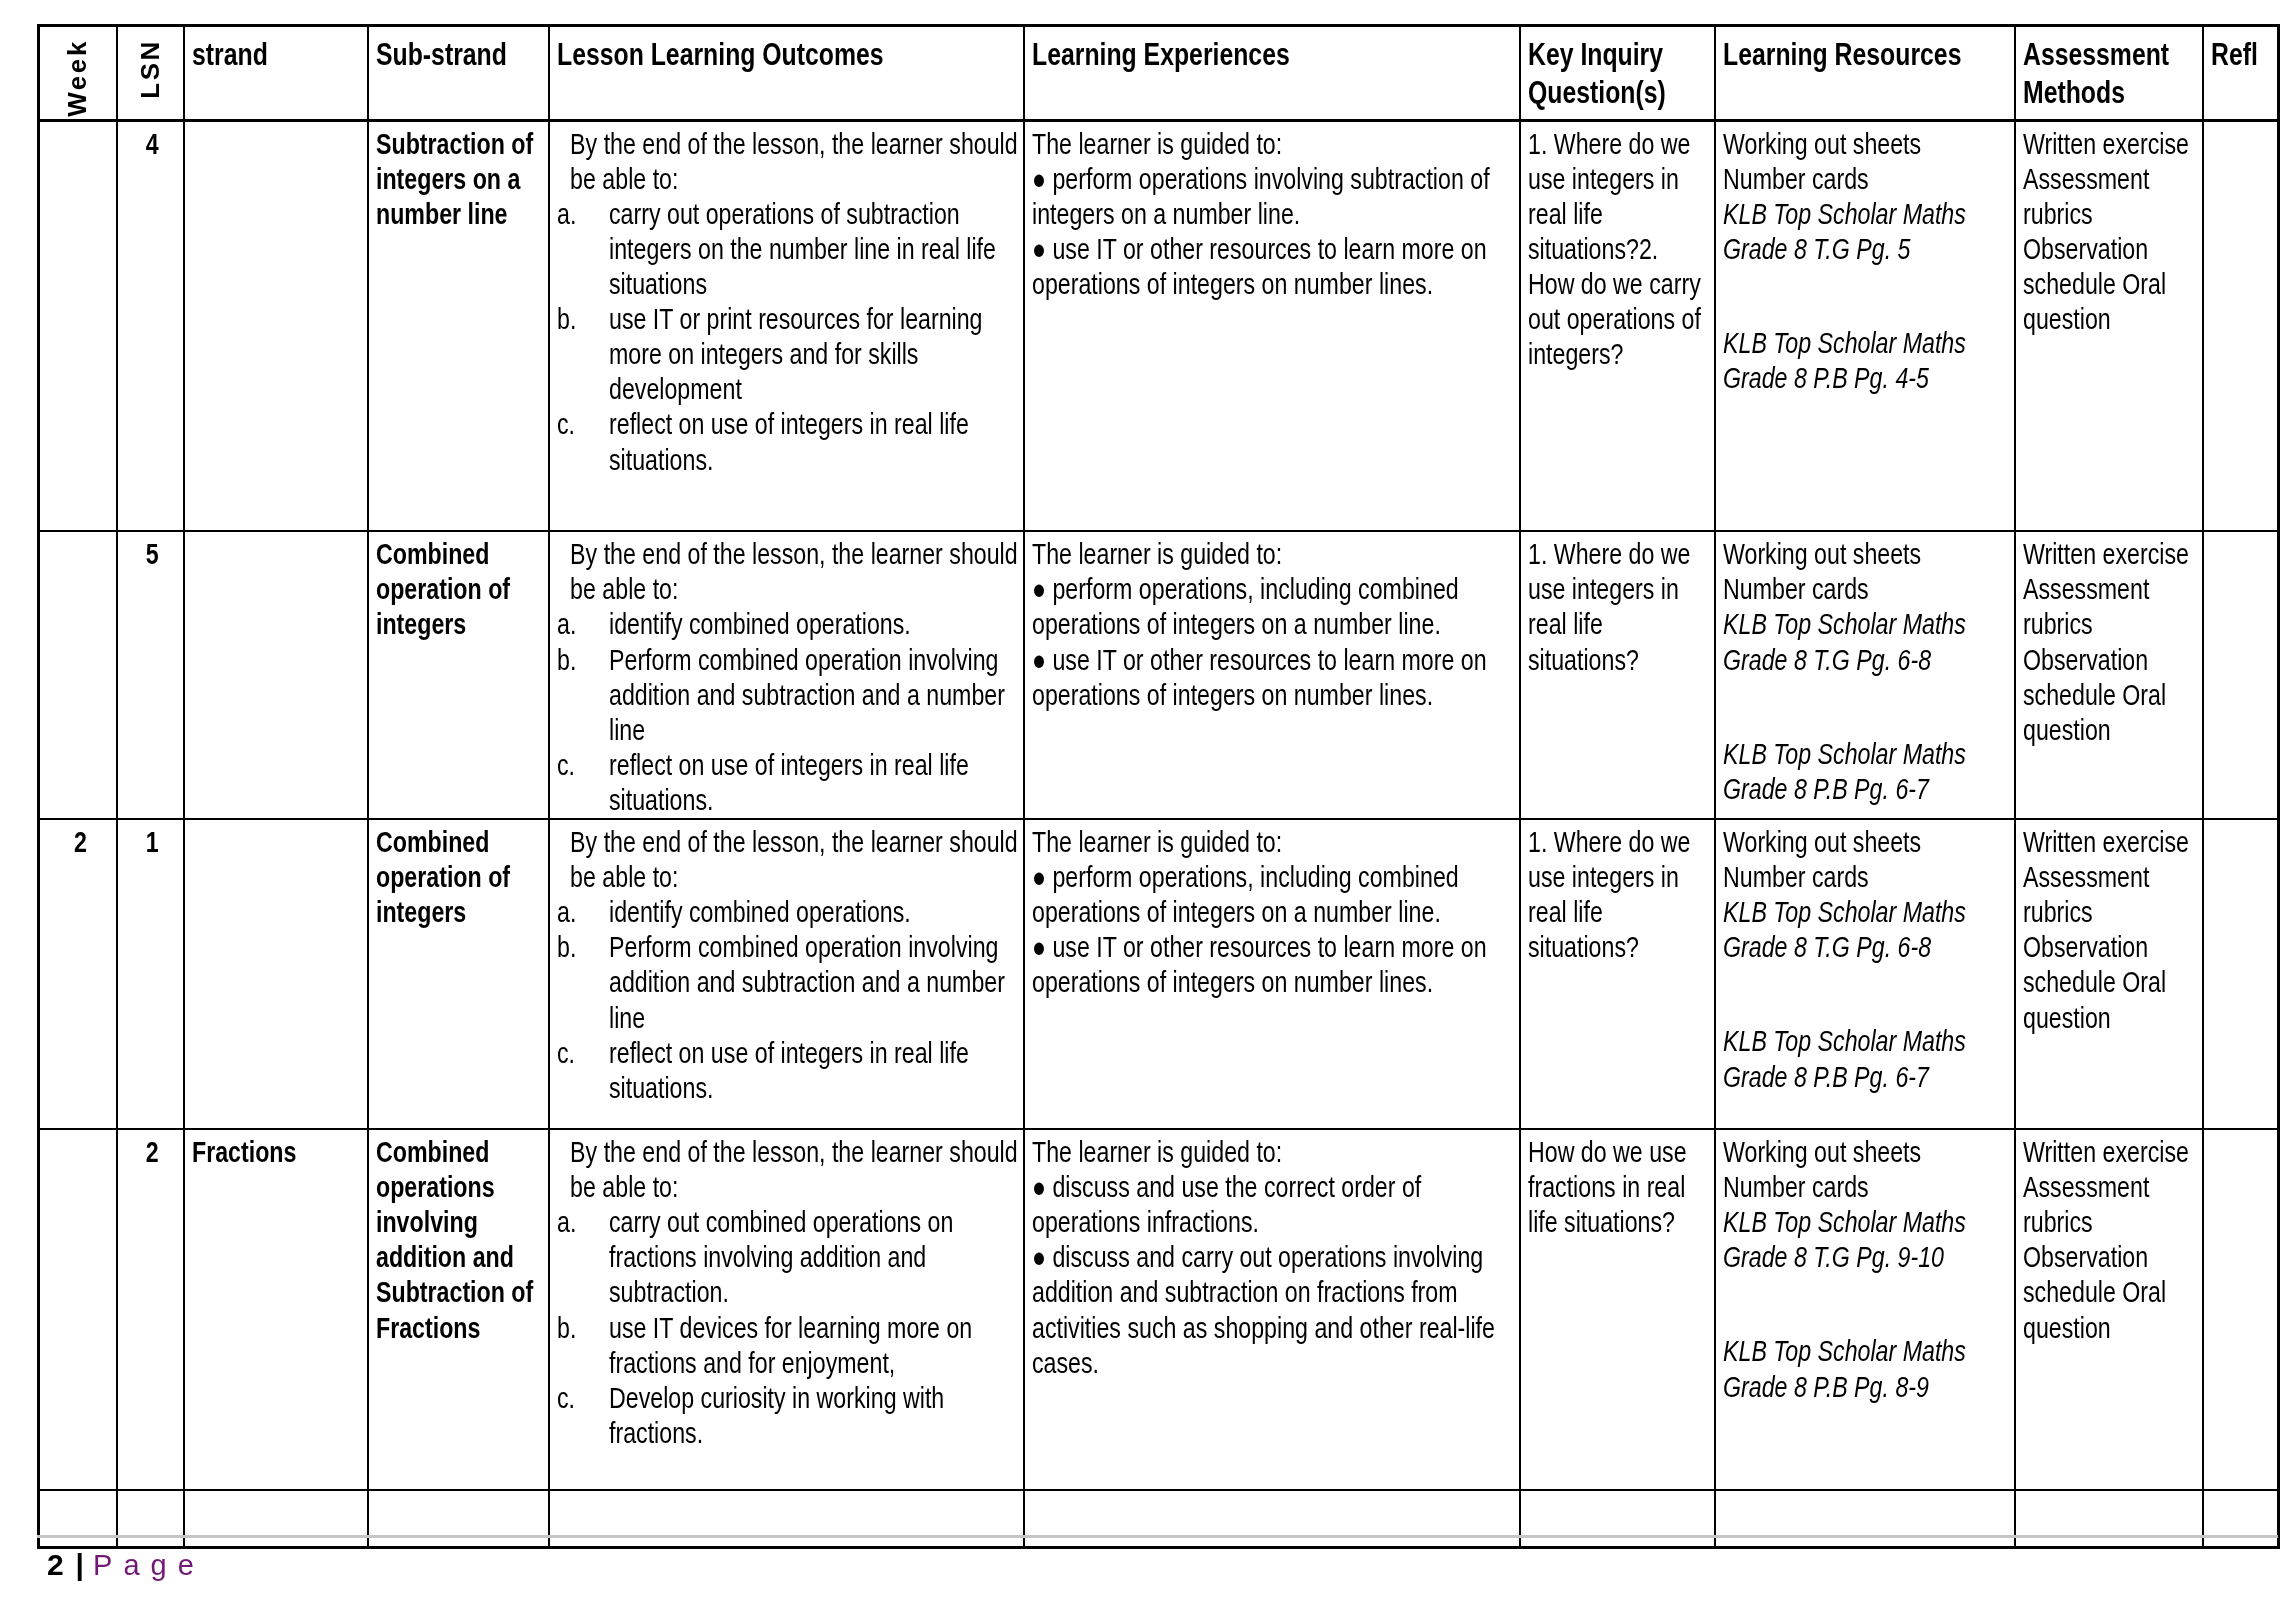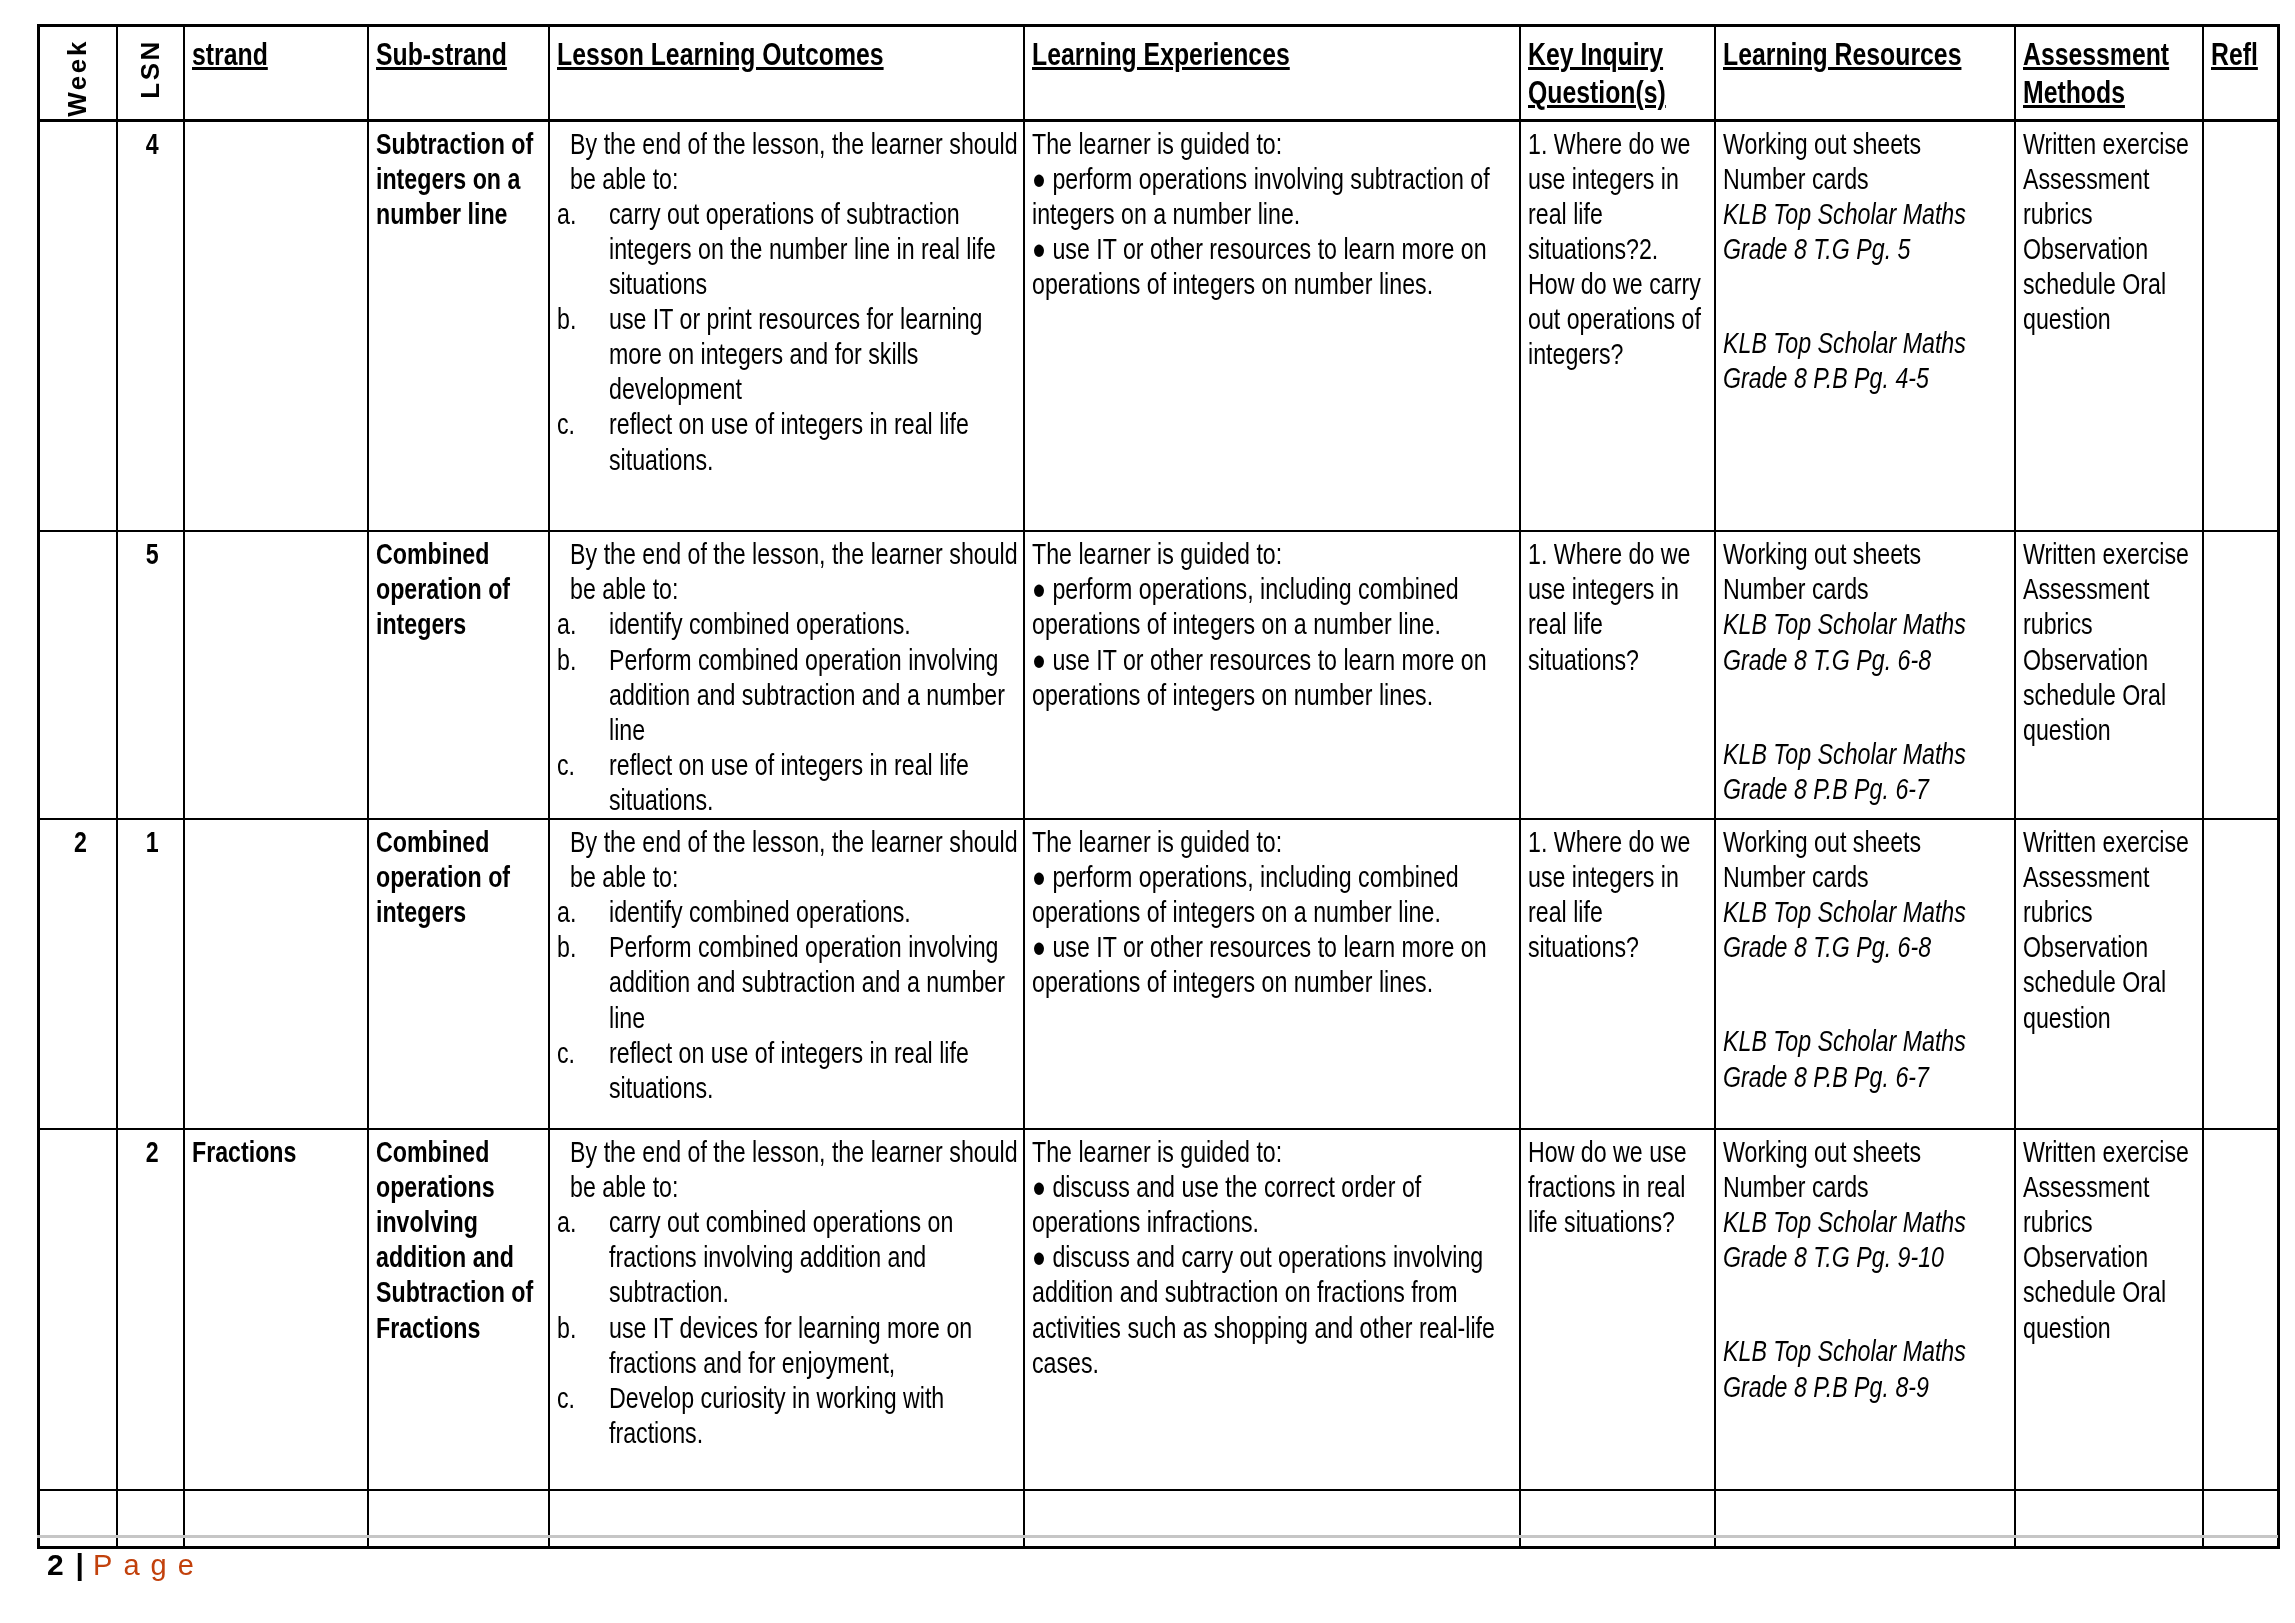--- a/index.html
+++ b/index.html
@@ -20,21 +20,21 @@
     border-collapse:collapse;
     table-layout:fixed;
     border:3.3px solid #000;
   }
   td{
     border:2px solid #000;
     vertical-align:top;
     padding:5.2px 2.6px 0 7.9px;
     overflow:hidden;
   }
-  tr.hdr td{border-bottom:3.3px solid #000;padding-top:9.2px;text-decoration:underline;}
+  tr.hdr td{border-bottom:3.3px solid #000;padding-top:9.2px;}
   
   .cw{
     width:125%;
     transform:scaleX(0.8);
     transform-origin:0 0;
     font-size:29px;
     line-height:1.21;
   }
   tr.hdr .cw{font-weight:bold;font-size:31px;line-height:1.22;}
   .vh-cell{padding:2.6px 0 0 0;text-align:center;}
@@ -66,21 +66,21 @@
   }
   .footer{
     position:absolute;
     left:47px;
     top:1548px;
     font-size:30px;
     white-space:nowrap;
   }
   .footer .pnum{font-weight:bold;}
   .footer .psep{font-weight:bold;margin:0 9.2px 0 11.8px;}
-  .footer .plabel{color:#c2410c;letter-spacing:11px;font-size:29px;text-align:right;}
+  .footer .plabel{color:#701a75;letter-spacing:11px;font-size:29px;text-align:right;}
 </style>
 </head>
 <body>
 
 <div class="page">
 
   <table class="sow">
     <colgroup>
       <col style="width:78px">
         <col style="width:67px">

